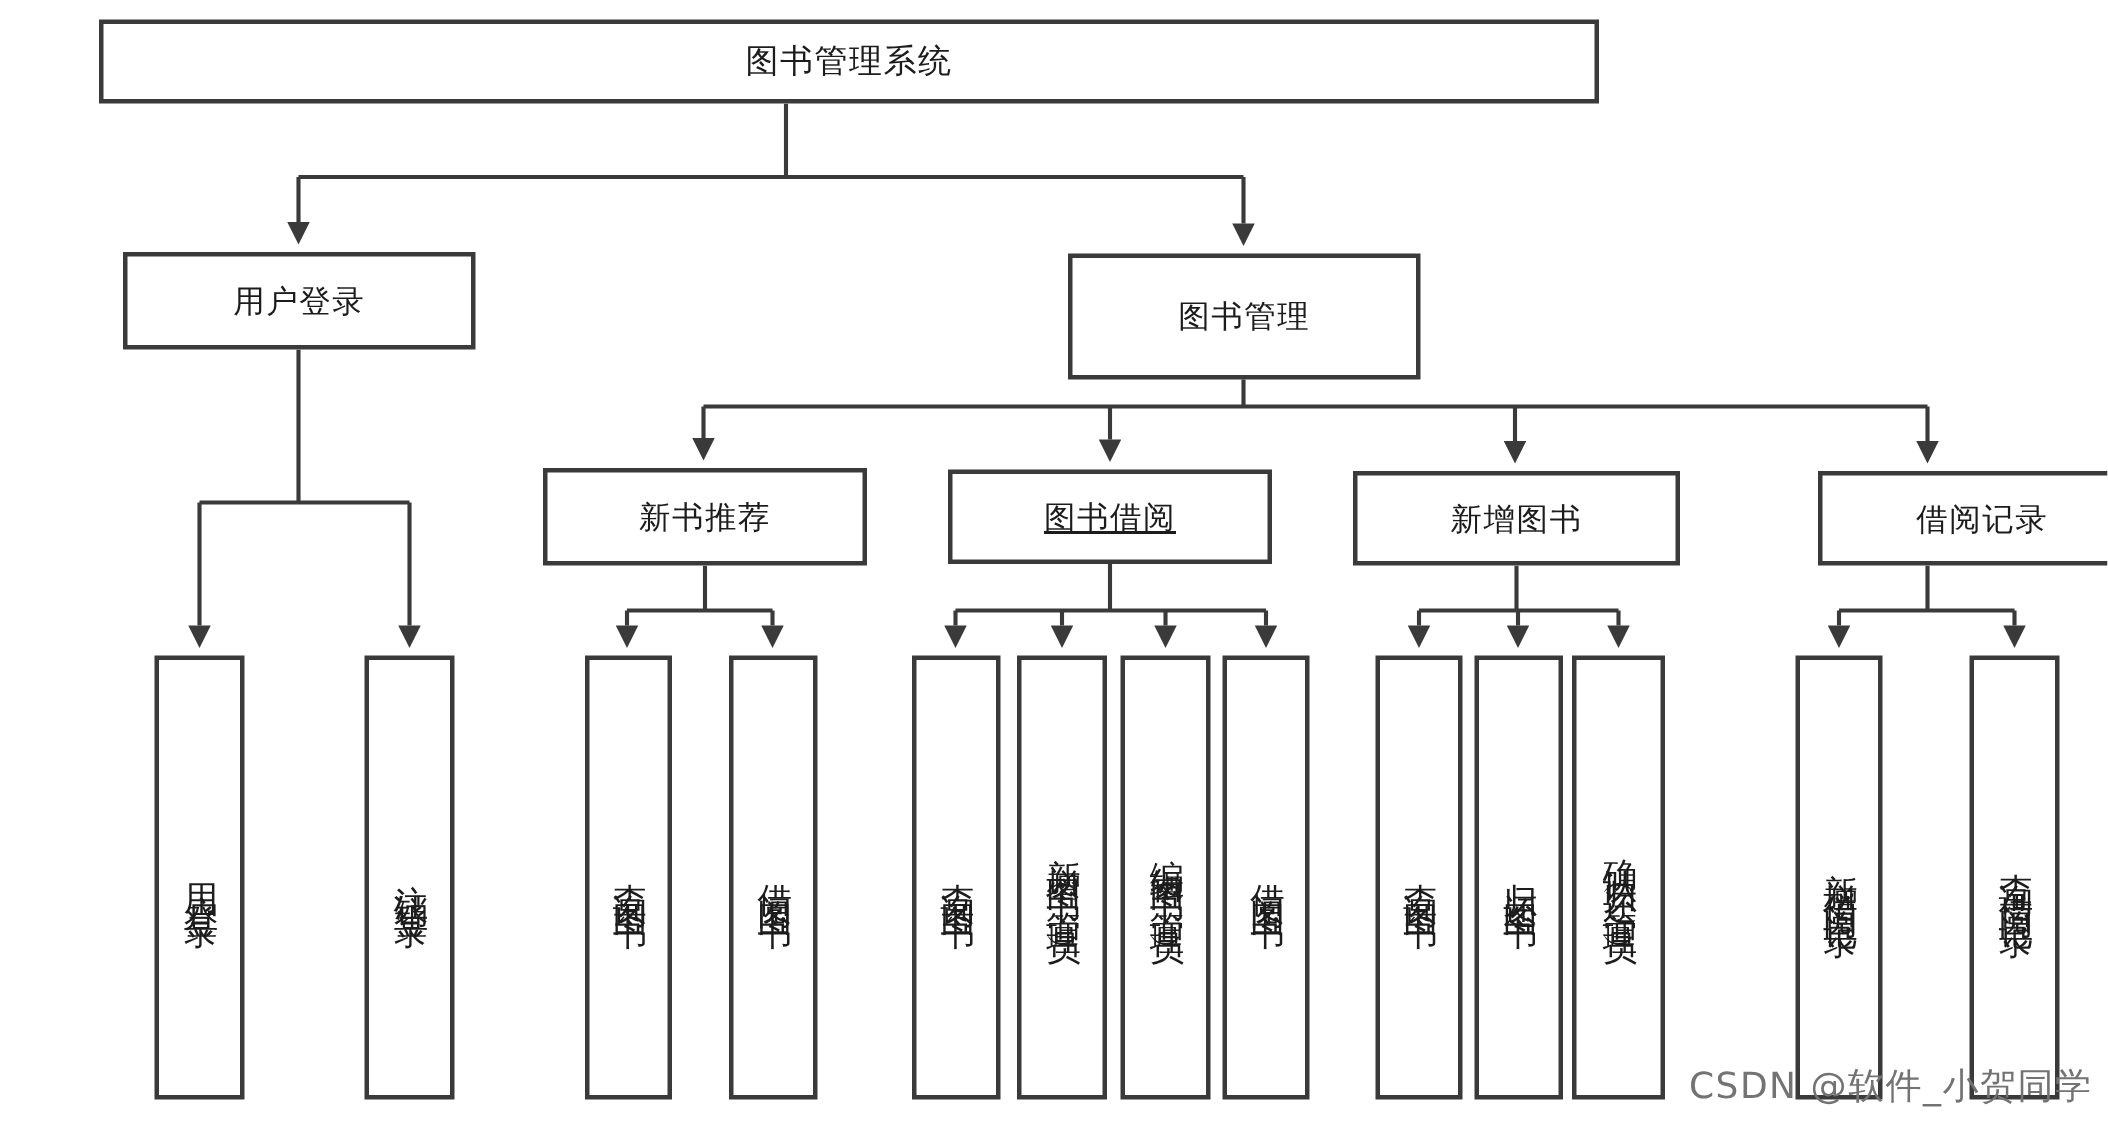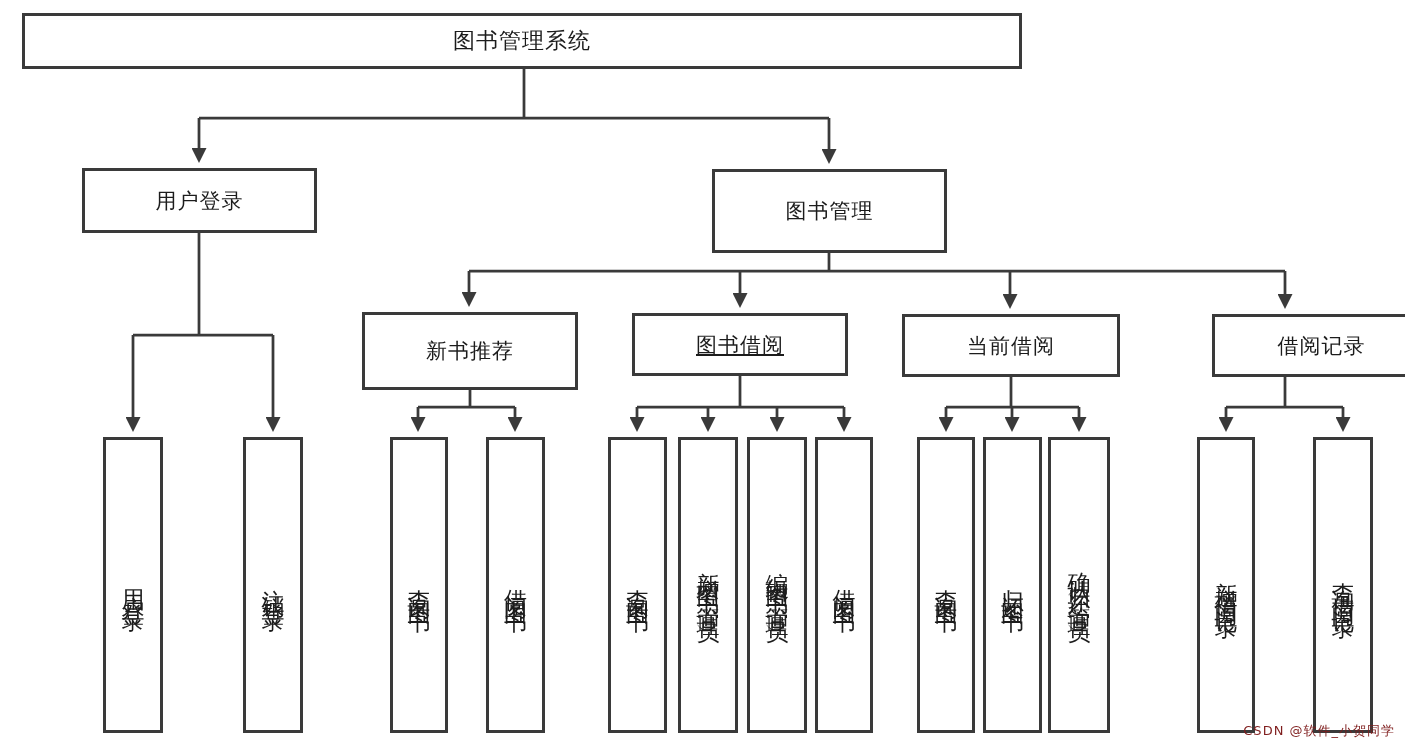--- a/index.html
+++ b/index.html
@@ -31,27 +31,27 @@
     color:#1c1c1c;
   }
   .vnode .vtext{
     writing-mode:vertical-rl;
     text-orientation:mixed;
     font-size:23px;
     letter-spacing:7px;
     line-height:1;
     white-space:nowrap;
   }
-  .root{font-size:22px;}
+  .root{font-size:22px;margin-left:44px;}
   #watermark{
     position:absolute;
     right:10px;
     bottom:7px;
-    color:#7f1d1d;
-    font-size:13px;
+    color:#737373;
+    font-size:24px;
     letter-spacing:1px;
     z-index:5;
     white-space:nowrap;
   }
 </style>
 </head>
 <body>
 
 <div id="canvas">
 
@@ -103,23 +103,23 @@
       <path d="M1226,407 V417" marker-end="url(#arrow)"></path>
       <path d="M1343,407 V417" marker-end="url(#arrow)"></path>
     </g>
   </svg>
 
   <div class="node root" style="left:22px;top:13px;width:1000px;height:56px;">图书管理系统</div>
 
   <div class="node" style="left:82px;top:168px;width:235px;height:65px;">用户登录</div>
   <div class="node" style="left:712px;top:169px;width:235px;height:84px;">图书管理</div>
 
-  <div class="node" style="left:362px;top:312px;width:216px;height:78px;">新书推荐</div>
+  <div class="node" style="left:362px;top:312px;width:216px;height:65px;">新书推荐</div>
   <div class="node" style="left:632px;top:313px;width:216px;height:63px;text-decoration:underline;">图书借阅</div>
-  <div class="node" style="left:902px;top:314px;width:218px;height:63px;">当前借阅</div>
+  <div class="node" style="left:902px;top:314px;width:218px;height:63px;">新增图书</div>
   <div class="node" style="left:1176px;top:314px;width:219px;height:63px;margin-left:36px;">借阅记录</div>
 
   <div class="vnode" style="left:103px;top:437px;width:60px;height:296px;">
     <span class="vtext">用户登录</span>
   </div>
   <div class="vnode" style="left:243px;top:437px;width:60px;height:296px;">
     <span class="vtext">注销登录</span>
   </div>
 
   <div class="vnode" style="left:390px;top:437px;width:58px;height:296px;">

